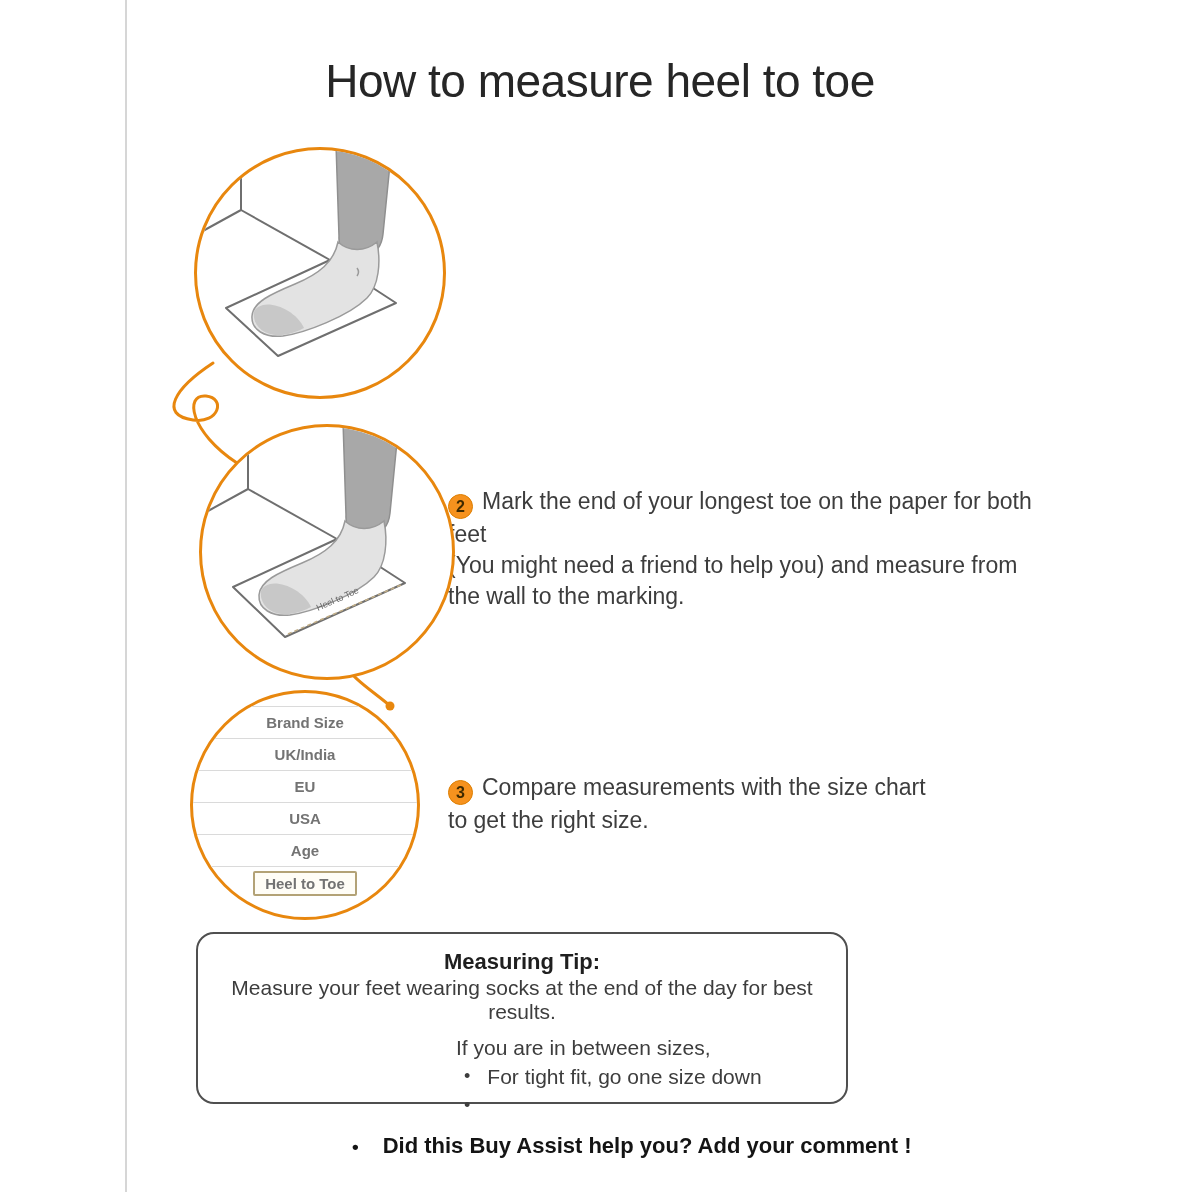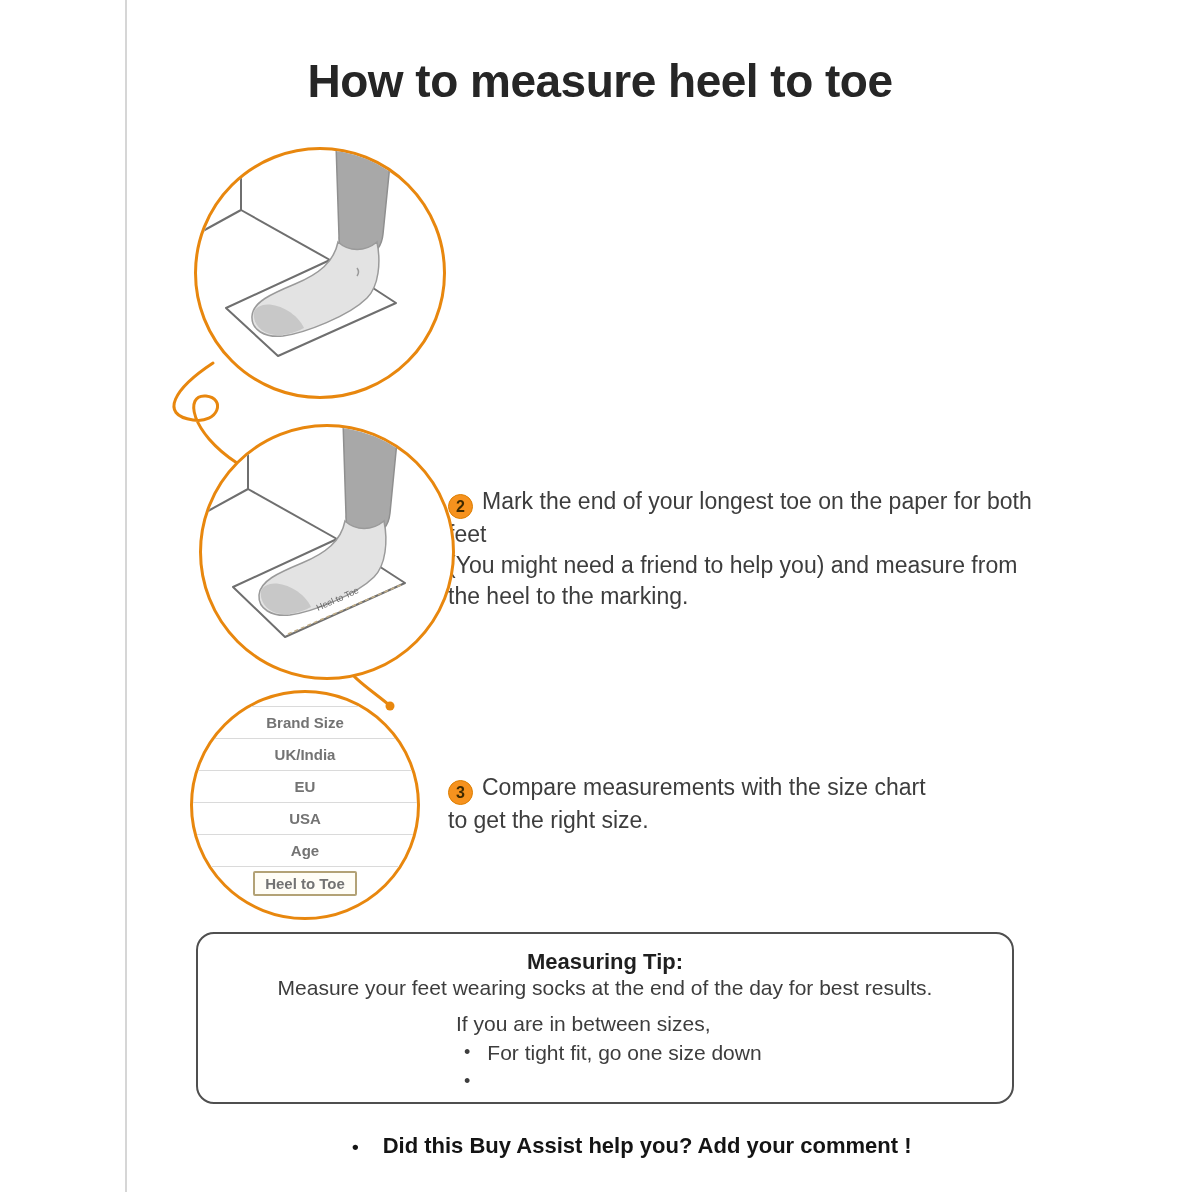--- a/index.html
+++ b/index.html
@@ -4,21 +4,21 @@
 <style>
   html,body{margin:0;padding:0;background:#fff;}
   #canvas{
     position:relative;width:1200px;height:1200px;background:#ffffff;
     font-family:"Liberation Sans", sans-serif;overflow:hidden;color:#3d3d3d;
   }
   .abs{position:absolute;}
   #left-rule{left:125px;top:0;width:2px;height:1192px;background:#d6d6d6;}
   #page-title{
     left:0;right:0;top:54px;text-align:center;
-    font-size:46px;font-weight:700;color:#262626;letter-spacing:-0.5px;
+    font-size:46px;font-weight:400;color:#262626;letter-spacing:-0.5px;
   }
   .illus-circle{
     border:3px solid #E8870E;border-radius:50%;background:#fff;
     overflow:hidden;z-index:2;
   }
   #circle-1{left:194px;top:147px;width:246px;height:246px;}
   #circle-2{left:199px;top:424px;width:250px;height:250px;}
   #circle-3{left:190px;top:690px;width:224px;height:224px;}
   .illus-circle svg{display:block;width:100%;height:100%;}
   #connector-layer{left:0;top:0;width:1200px;height:1200px;z-index:1;pointer-events:none;}
@@ -39,21 +39,21 @@
     font-size:15px;font-weight:700;color:#737373;
     border-top:1px solid #dadada;
   }
   .chart-row.boxed-row{border-top:1px solid #dadada;}
   .heel-box{
     display:inline-block;border:2px solid #b3a276;border-radius:2px;
     padding:0 10px;line-height:21px;margin-top:4px;background:#fffdf6;
   }
   
   #tip-box{
-    left:196px;top:932px;width:818px;height:172px;box-sizing:border-box;
+    left:196px;top:932px;width:652px;height:172px;box-sizing:border-box;
     border:2px solid #4f4f4f;border-radius:18px;background:#fff;
   }
   #tip-title{text-align:center;margin-top:15px;font-size:22px;font-weight:700;color:#1f1f1f;}
   #tip-line1{text-align:center;margin-top:1px;font-size:21px;color:#3d3d3d;}
   #tip-block{margin-left:258px;margin-top:9px;font-size:21px;color:#3d3d3d;line-height:29px;}
   .tip-bullet{display:flex;gap:17px;padding-left:8px;}
   .tip-bullet .dot{font-size:18px;line-height:29px;}
   #footer-note{
     left:352px;top:1133px;display:flex;gap:24px;align-items:baseline;
     font-size:22px;font-weight:700;color:#141414;
@@ -105,21 +105,21 @@
       <line x1="86" y1="207" x2="201" y2="157" stroke="#c2ae87" stroke-width="1.5" stroke-dasharray="4 3"></line>
       <text x="116" y="184" font-size="9" fill="#666" transform="rotate(-24 116 184)">Heel to Toe</text>
     </svg>
   </div>
 
   <div id="step-2" class="abs step">
     <div>
       <span class="badge">2</span><span>Mark the end of your longest toe on the paper for both feet</span>
     </div>
     <div>(You might need a friend to help you) and measure from</div>
-    <div>the heel to the marking.</div>
+    <div>the wall to the marking.</div>
   </div>
 
   <div id="circle-3" class="abs illus-circle">
     <div id="size-chart">
       <div class="chart-row">Brand Size</div>
       <div class="chart-row">UK/India</div>
       <div class="chart-row">EU</div>
       <div class="chart-row">USA</div>
       <div class="chart-row">Age</div>
       <div class="chart-row boxed-row">

